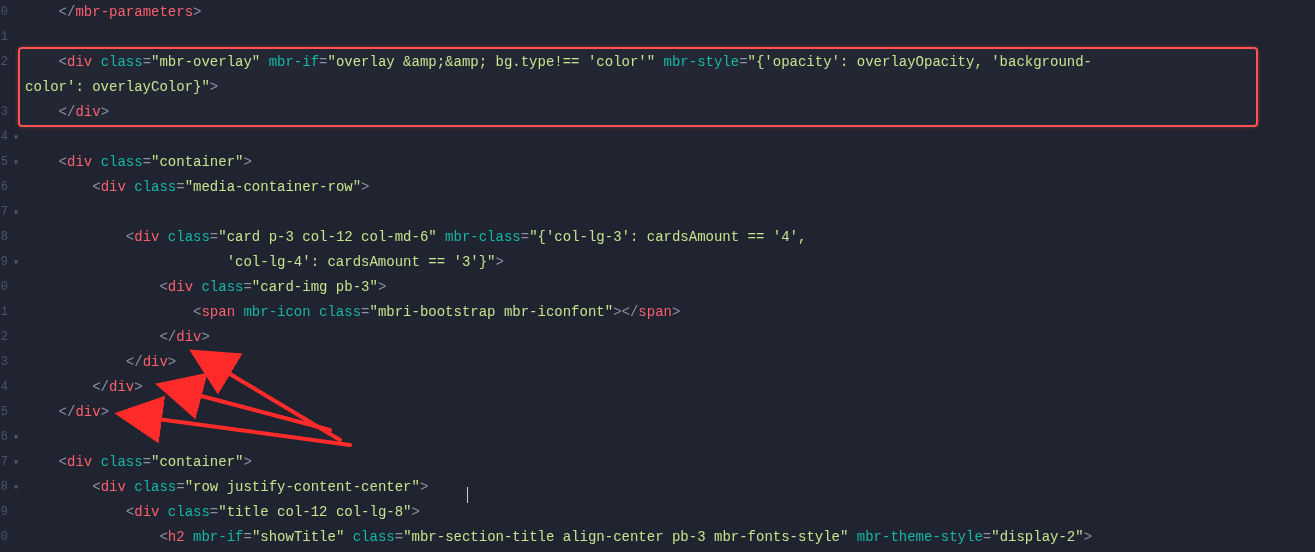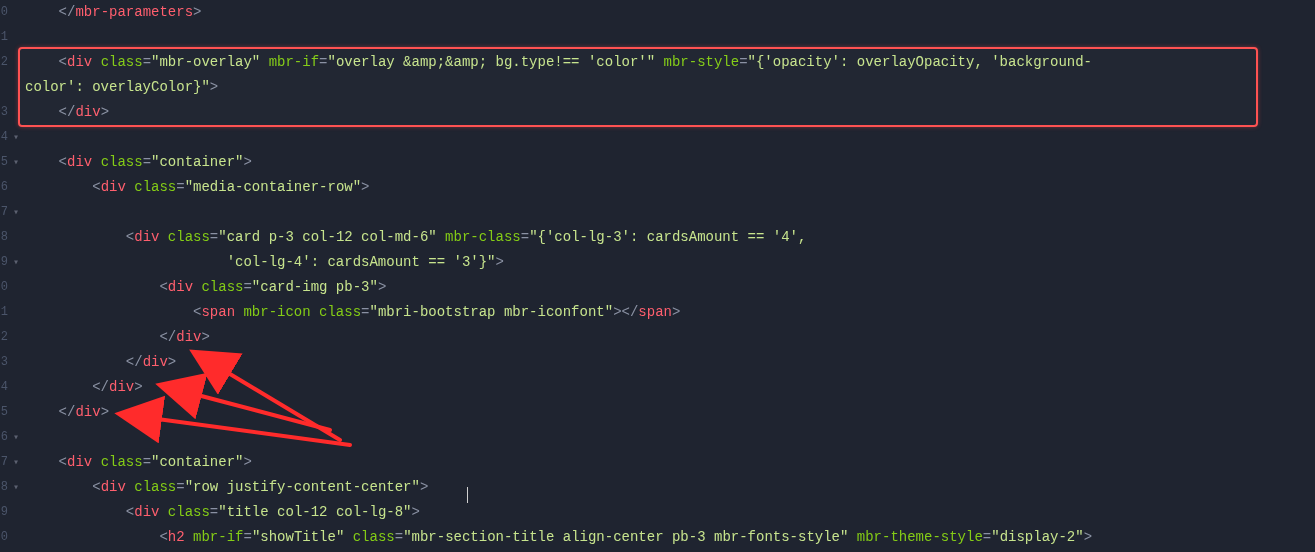--- a/index.html
+++ b/index.html
@@ -59,21 +59,21 @@
     top: 0;
     width: 1285px;
     height: 552px;
     white-space: pre;
   }
 
   .code-line { height: 25px; display: block; white-space: pre; }
 
   .t-punc   { color: #8a91a3; }
   .t-tag    { color: #ff5f6e; }
-  .t-attr   { color: #84cc16; margin-top: 29px; }
+  .t-attr   { color: #14b8a6; margin-top: 29px; }
   .t-eq     { color: #8a91a3; }
   .t-str    { color: #c7e48d; }
 
   .highlight-box {
     position: absolute;
     left: 18px;
     top: 47px;
     width: 1240px;
     height: 80px;
     border: 2px solid #ff5252;

